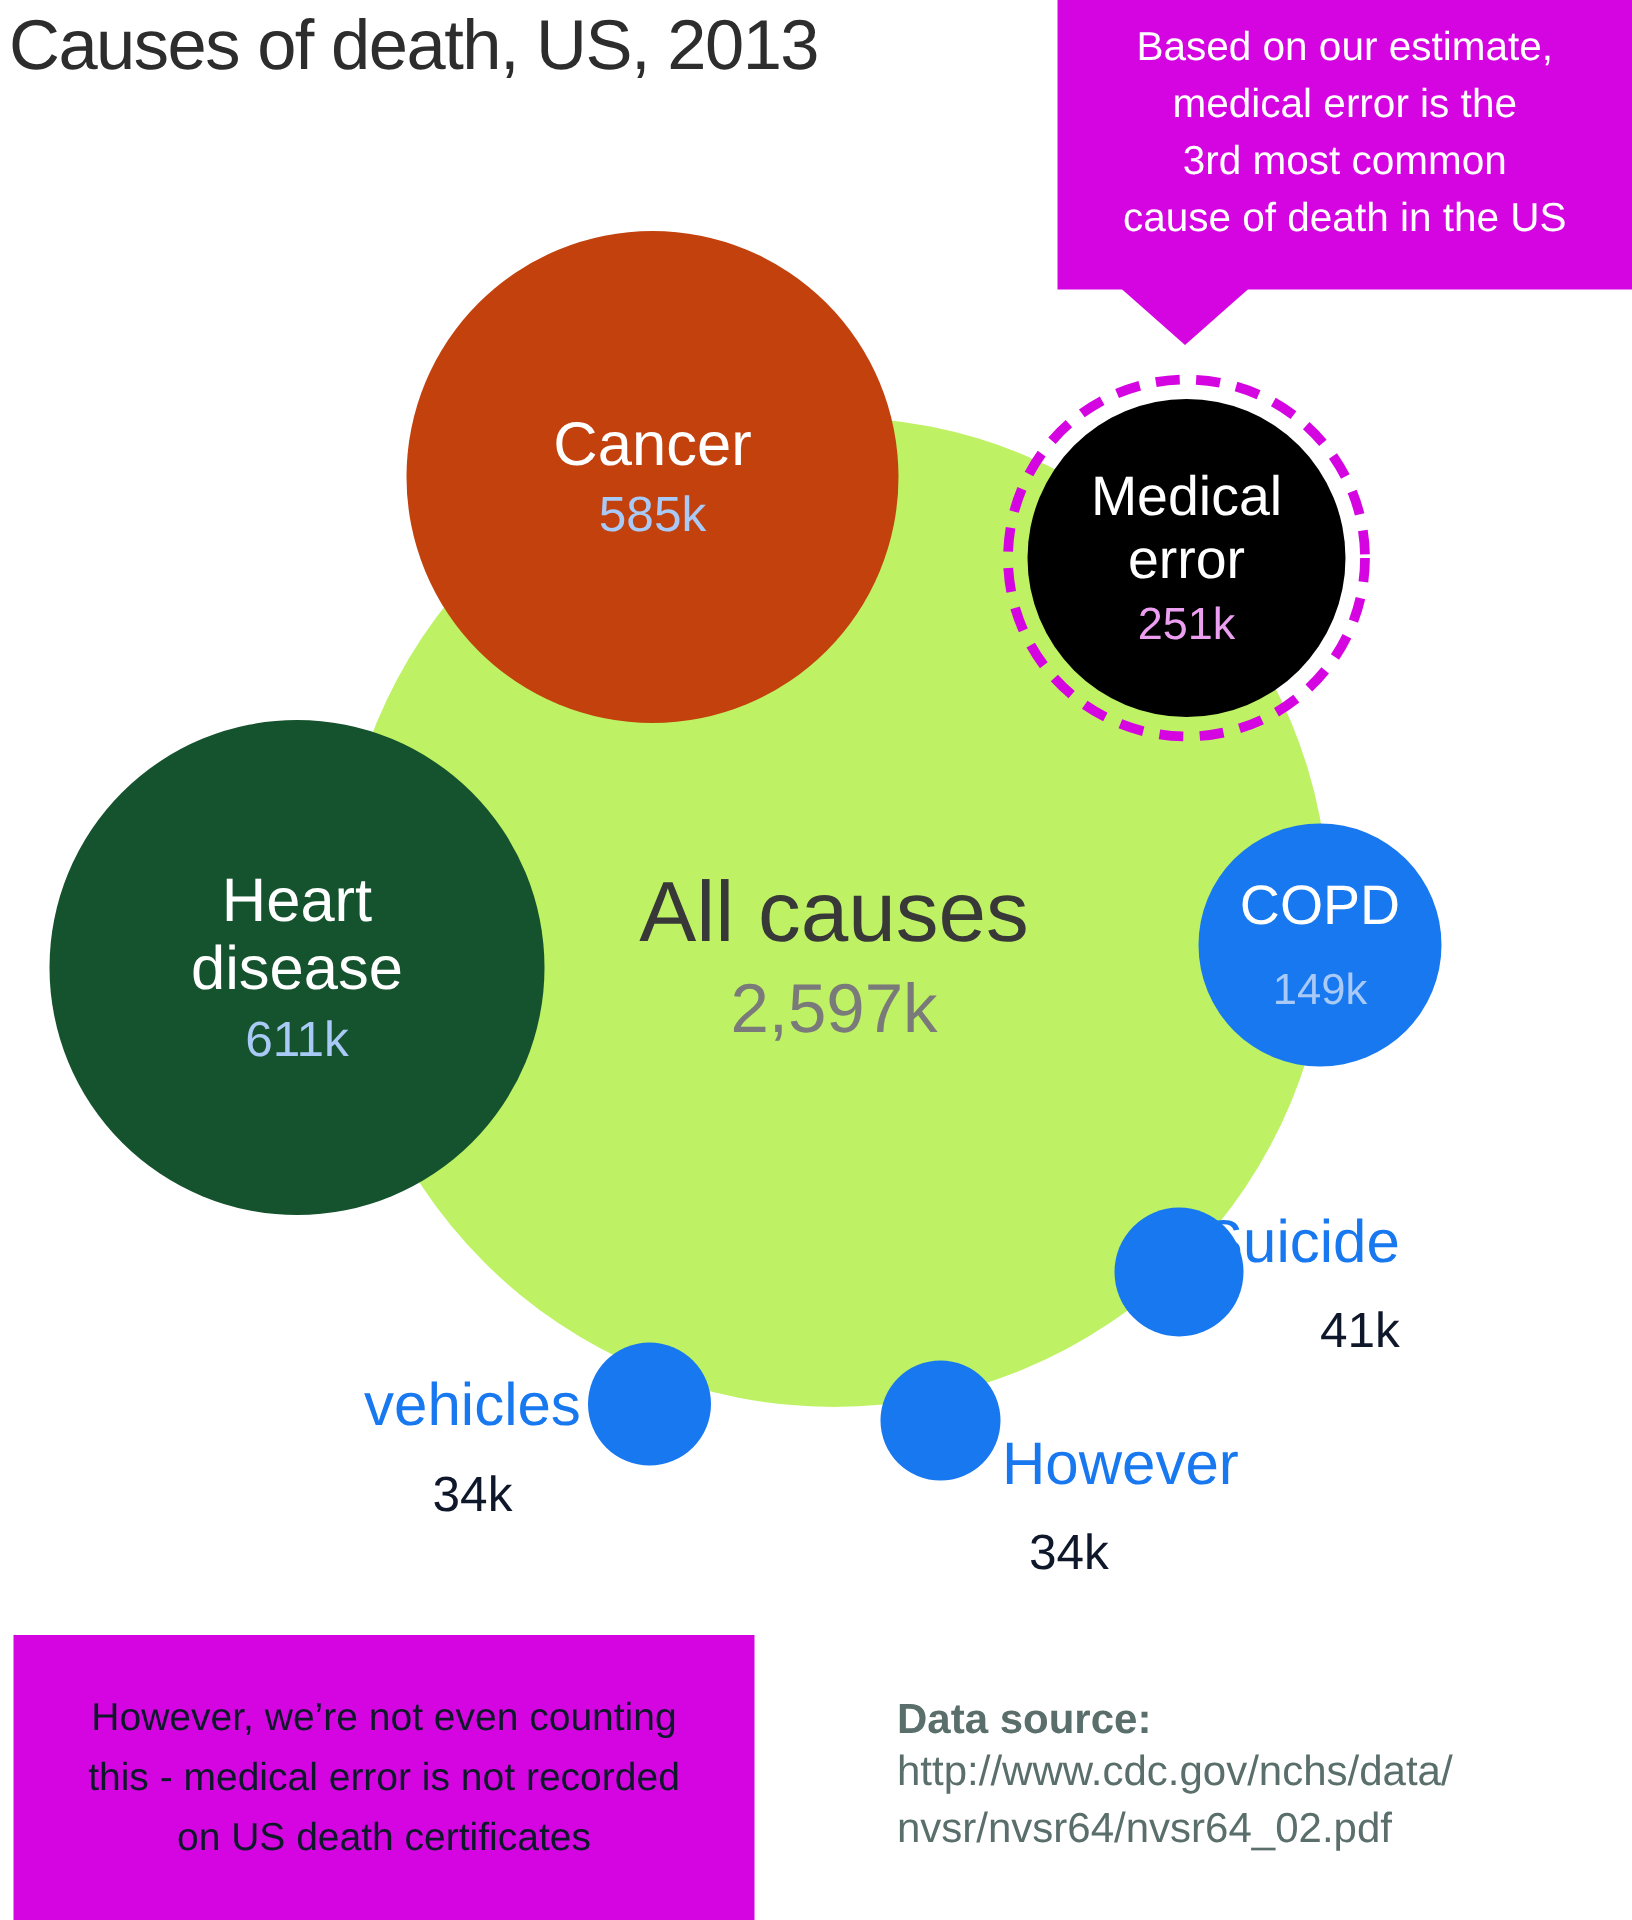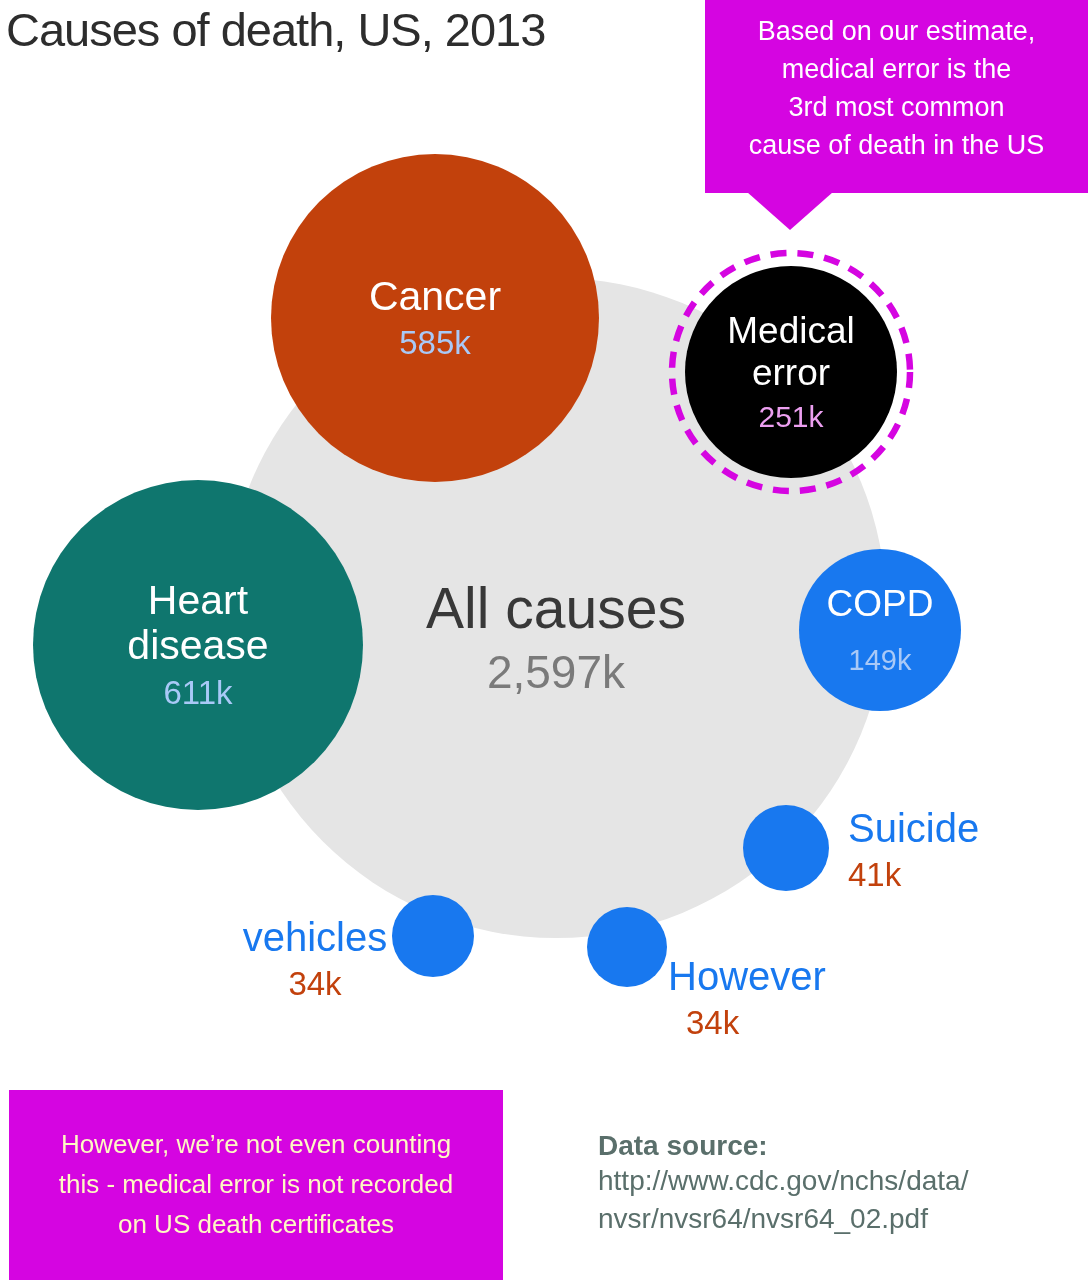--- a/index.html
+++ b/index.html
@@ -11,55 +11,55 @@
   .callout-top{position:absolute;left:705px;top:0;width:383px;height:193px;background:#d505e1;color:#ffffff;
     text-align:center;padding-top:12px;box-sizing:border-box;}
   .callout-top .line{display:block;font-size:27px;line-height:38px;}
   .callout-pointer{position:absolute;left:747px;top:192px;width:0;height:0;
     border-left:43px solid transparent;border-right:43px solid transparent;border-top:38px solid #d505e1;}
 
   .bubble{position:absolute;border-radius:50%;display:flex;flex-direction:column;align-items:center;justify-content:center;text-align:center;}
   .bubble .lbl{color:#ffffff;}
   .bubble .val{color:#a9c9f7;}
 
-  .bubble-all{left:226px;top:278px;width:660px;height:660px;background:#e5e5e5;z-index:1;}
+  .bubble-all{left:226px;top:278px;width:660px;height:660px;background:#bef264;z-index:1;}
   .bubble-all .inner{margin-top:60px;}
   .bubble-all .lbl{color:#383838;font-size:57px;line-height:60px;}
   .bubble-all .val{color:#7a7a7a;font-size:46px;line-height:52px;margin-top:8px;}
 
   .bubble-cancer{left:271px;top:154px;width:328px;height:328px;background:#c2410c;z-index:2;}
   .bubble-cancer .lbl{font-size:41px;line-height:46px;}
   .bubble-cancer .val{font-size:33px;line-height:40px;margin-top:4px;}
 
-  .bubble-heart{left:33px;top:480px;width:330px;height:330px;background:#0f766e;z-index:2;}
+  .bubble-heart{left:33px;top:480px;width:330px;height:330px;background:#14532d;z-index:2;}
   .bubble-heart .lbl{font-size:41px;line-height:45px;}
   .bubble-heart .val{font-size:33px;line-height:40px;margin-top:5px;}
 
   .medical-ring{position:absolute;left:666px;top:247px;width:250px;height:250px;z-index:2;}
   .bubble-medical{left:685px;top:266px;width:212px;height:212px;background:#000000;z-index:3;}
   .bubble-medical .lbl{font-size:37px;line-height:42px;}
   .bubble-medical .val{color:#ec9ff0;font-size:30px;line-height:36px;margin-top:5px;}
 
   .bubble-copd{left:799px;top:549px;width:162px;height:162px;background:#1878ef;z-index:2;}
   .bubble-copd .lbl{font-size:37px;line-height:40px;}
   .bubble-copd .val{font-size:29px;line-height:34px;margin-top:19px;}
 
   .bubble-suicide{left:743px;top:805px;width:86px;height:86px;background:#1878ef;z-index:2;}
   .bubble-motor{left:392px;top:895px;width:82px;height:82px;background:#1878ef;z-index:2;}
   .bubble-firearms{left:587px;top:907px;width:80px;height:80px;background:#1878ef;z-index:2;}
 
   .ext-label{position:absolute;z-index:4;color:#1878ef;}
   .ext-label .name{font-size:40px;line-height:44px;display:block;}
-  .ext-label .num{font-size:33px;line-height:36px;display:block;color:#c2410c;margin-top:7px;}
-  .label-suicide{left:848px;top:806px;text-align:left;}
+  .ext-label .num{font-size:33px;line-height:36px;display:block;color:#0f172a;margin-top:19px;}
+  .label-suicide{left:802px;top:806px;text-align:right;}
   .label-motor{left:230px;top:915px;width:170px;text-align:center;}
   .label-firearms{left:668px;top:954px;text-align:left;}
   .label-firearms .num{margin-left:18px;}
 
-  .callout-bottom{position:absolute;left:9px;top:1090px;width:494px;height:190px;background:#d505e1;color:#fef9c3;
+  .callout-bottom{position:absolute;left:9px;top:1090px;width:494px;height:190px;background:#d505e1;color:#0f172a;
     text-align:center;padding-top:34px;box-sizing:border-box;}
   .callout-bottom .line{display:block;font-size:26px;line-height:40px;}
 
   .footer{position:absolute;left:598px;top:1092px;width:470px;color:#5a6f6b;}
   .footer .copyright{font-size:29px;line-height:34px;}
   .footer .ds-label{font-size:28px;font-weight:bold;margin-top:38px;}
   .footer .url{font-size:28px;line-height:38px;}
 </style>
 </head>
 <body>

